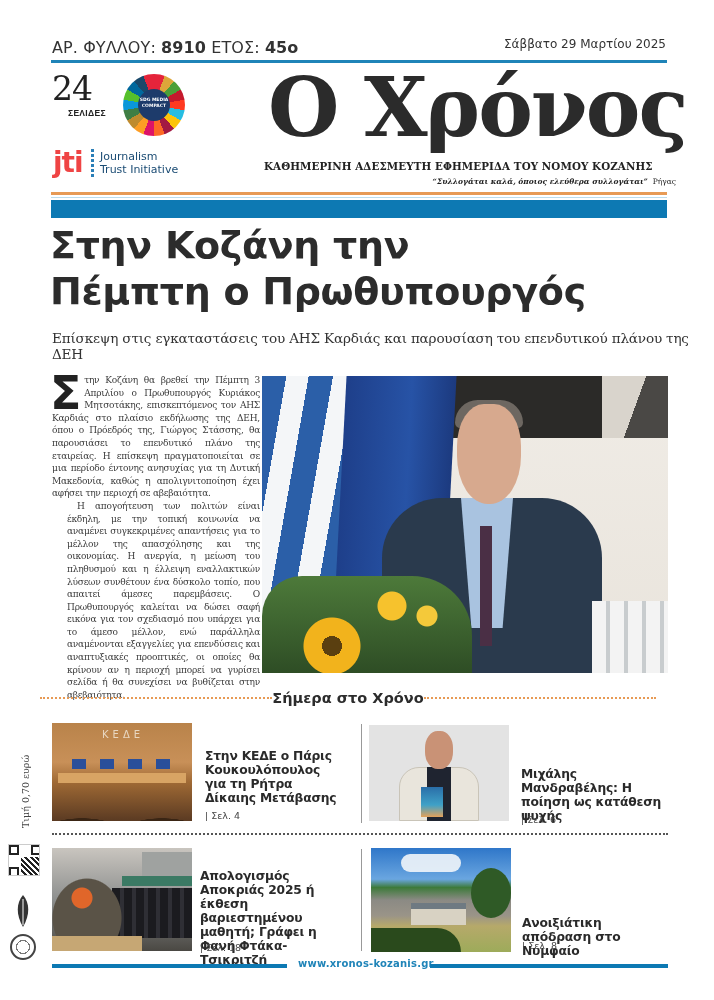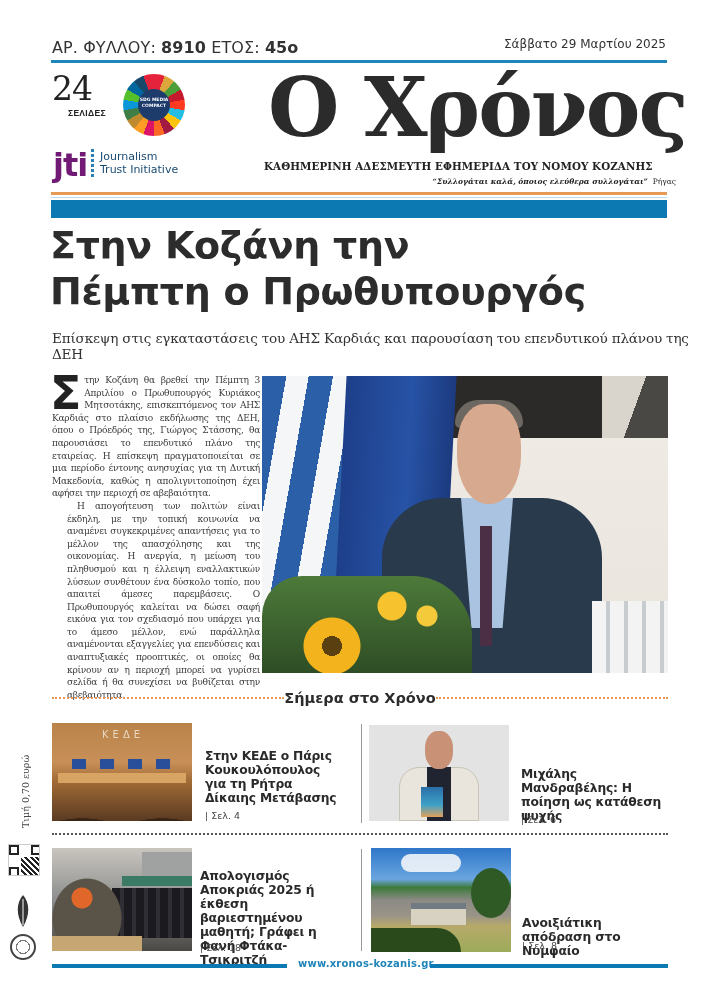--- a/index.html
+++ b/index.html
@@ -13,21 +13,21 @@
     .issue b { font-weight: bold; }
     .date { right: 48px; top: 37px; font-size: 12px; color: #333; }
     .rule-blue-top { left: 51px; top: 60px; width: 616px; height: 3px; background: #1f84b8; }
 
     
     .pages-num { left: 52px; top: 72px; font-family: "DejaVu Serif", serif; font-size: 33px; line-height: 34px; color: #222; letter-spacing: -1px; }
     .pages-label { left: 52px; top: 108px; font-family: Liberation Sans, sans-serif; font-size: 8.5px; font-weight: bold; color: #222; letter-spacing: 0.3px; margin-left: 16px; }
     .sdg { left: 123px; top: 74px; width: 62px; height: 62px; border-radius: 50%;
       background: conic-gradient(#e5243b 0 20deg, #dda63a 20deg 40deg, #4c9f38 40deg 60deg, #c5192d 60deg 80deg, #ff3a21 80deg 100deg, #26bde2 100deg 120deg, #fcc30b 120deg 140deg, #a21942 140deg 160deg, #fd6925 160deg 180deg, #dd1367 180deg 200deg, #fd9d24 200deg 220deg, #bf8b2e 220deg 240deg, #3f7e44 240deg 260deg, #0a97d9 260deg 280deg, #56c02b 280deg 300deg, #00689d 300deg 320deg, #19486a 320deg 340deg, #e5243b 340deg 360deg); }
     .sdg-inner { position: absolute; left: 15px; top: 15px; width: 32px; height: 32px; border-radius: 50%; background: #1d3b6b; color: #fff; font-size: 4.5px; font-weight: bold; text-align: center; line-height: 5.5px; padding-top: 8px; }
-    .jti-logo { left: 53px; top: 146px; font-size: 32px; font-weight: bold; color: #701a75; letter-spacing: -1px; }
+    .jti-logo { left: 53px; top: 146px; font-size: 28px; font-weight: bold; color: #ef4444; letter-spacing: -1px; }
     .jti-bar { left: 91px; top: 149px; width: 3px; height: 30px; background: repeating-linear-gradient(#2b7fb7 0 3px, transparent 3px 5px); }
     .jti-text { left: 100px; top: 150px; font-size: 11px; line-height: 13px; color: #1a4b73; }
 
     
     .title { left: 262px; top: 62px; font-family: "DejaVu Serif", serif; font-size: 82px; font-weight: bold; color: #2b2b2b; letter-spacing: -2px; line-height: 90px; margin-left: 6px; }
     .subtitle { left: 264px; top: 160px; font-family: "DejaVu Serif", serif; font-size: 10.3px; font-weight: bold; color: #222; letter-spacing: 0.1px; }
     .quote { right: 38px; top: 177px; font-family: "DejaVu Serif", serif; font-size: 7.5px; color: #222; }
     .quote i { font-style: italic; font-weight: bold; }
 
     .rule-orange { left: 51px; top: 192px; width: 616px; height: 3px; background: #e79a55; }
@@ -53,21 +53,21 @@
     .ph-flag-eu { position: absolute; left: 78px; top: 0; width: 110px; height: 250px; background: linear-gradient(90deg,#1e3f8a,#2753a6 60%,#1c3a7f); transform: skewX(-3deg); }
     .ph-suit { position: absolute; left: 120px; top: 122px; width: 220px; height: 175px; background: #2a3a4d; border-radius: 60px 60px 0 0; }
     .ph-shirt { position: absolute; left: 199px; top: 122px; width: 52px; height: 130px; background: #a9c3e0; clip-path: polygon(0 0,100% 0,80% 100%,20% 100%); }
     .ph-tie { position: absolute; left: 218px; top: 150px; width: 12px; height: 120px; background: #4a2f45; }
     .ph-head { position: absolute; left: 195px; top: 28px; width: 64px; height: 100px; background: #d7a98e; border-radius: 42% 42% 48% 48%; }
     .ph-hair { position: absolute; left: 193px; top: 24px; width: 68px; height: 28px; background: #6d6761; border-radius: 34px 34px 8px 8px; }
     .ph-flowers { position: absolute; left: 0; top: 200px; width: 210px; height: 97px; background: radial-gradient(circle at 70px 70px, #5a3f10 0 10px, #f2b31c 10px 28px, transparent 29px), radial-gradient(circle at 130px 30px, #f6c22d 0 14px, transparent 15px), radial-gradient(circle at 165px 40px, #f4c93a 0 10px, transparent 11px), linear-gradient(#4d7a3a, #2e4d25); border-radius: 40px 60px 0 0; }
     .ph-cups { position: absolute; left: 330px; top: 225px; width: 76px; height: 72px; background: repeating-linear-gradient(90deg, #f3f3f3 0 14px, #c8ccce 14px 18px); }
 
     
-    .section-head { left: 52px; top: 687px; width: 616px; height: 22px; display: flex; align-items: center; gap: 0; }
+    .section-head { left: 40px; top: 687px; width: 616px; height: 22px; display: flex; align-items: center; gap: 0; }
     .dots { flex: 1; height: 0; border-top: 2px dotted #e79a55; }
     .section-title { font-size: 14.5px; font-weight: bold; color: #2c2c2c; }
 
     
     .price { left: 4px; top: 780px; transform: rotate(-90deg); transform-origin: left top; font-family: "DejaVu Serif", serif; font-size: 9.5px; color: #444; white-space: nowrap; }
     .price-wrap { left: 20px; top: 828px; }
 
     
     .tz-img { position: absolute; overflow: hidden; text-align: center; }
     .tz-title { position: absolute; font-size: 12.3px; font-weight: bold; line-height: 14px; color: #2a2a2a; letter-spacing: -0.2px; }

